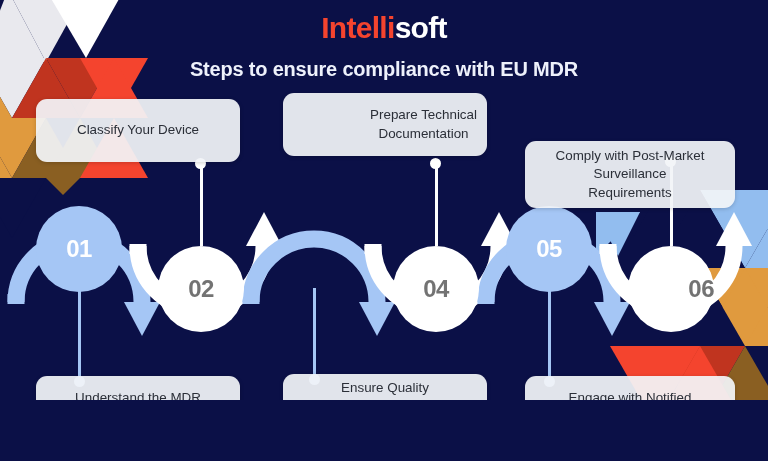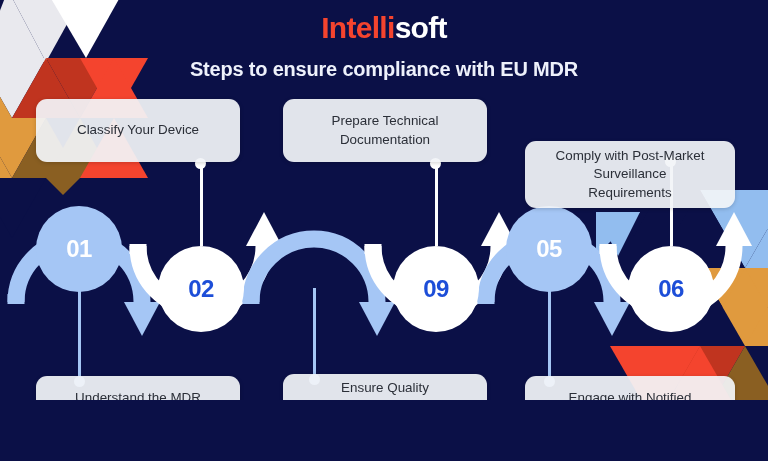--- a/index.html
+++ b/index.html
@@ -94,21 +94,21 @@
     height: 86px;
     border-radius: 50%;
     display: flex;
     align-items: center;
     justify-content: center;
     font-size: 24px;
     font-weight: bold;
     letter-spacing: -0.5px;
   }
   .circle.blue { background: #a5c6f5; color: #ffffff; }
-  .circle.white { background: #ffffff; color: #1d4ed8; }
+  .circle.white { background: #ffffff; color: #737373; }
 </style>
 </head>
 <body>
 
 <div id="stage">
 
   <svg class="deco" viewBox="0 0 768 461" width="768" height="461">
 
     <g>
       <polygon points="0,0 72,0 0,84" fill="#0b1047"></polygon>
@@ -211,34 +211,34 @@
   <div class="conn" style="left:669.5px; top:160px; height:86px;"></div>
   <div class="dot" style="left:665px; top:156px;"></div>
 
   <div class="circle blue" style="left:36px; top:206px;">
     <span>01</span>
   </div>
   <div class="circle white" style="left:158px; top:246px;">
     <span>02</span>
   </div>
   <div class="circle white" style="left:393px; top:246px;">
-    <span>09</span>
+    <span>04</span>
   </div>
   <div class="circle blue" style="left:506px; top:206px;">
     <span>05</span>
   </div>
-  <div class="circle white" style="left:628px; top:246px;">
+  <div class="circle white" style="left:628px; top:246px;justify-content:flex-end;">
     <span>06</span>
   </div>
 
   <div class="card" style="left:36px; top:99px; width:204px; height:63px;text-align:center;">
     <span>Classify Your Device</span>
   </div>
 
-  <div class="card" style="left:283px; top:99px; width:204px; height:63px;">
+  <div class="card" style="left:283px; top:93px; width:204px; height:63px;justify-content:flex-end;">
     <span>Prepare Technical<br>Documentation</span>
   </div>
 
   <div class="card" style="left:525px; top:95px; width:210px; height:67px;margin-top:46px;">
     <span>Comply with Post-Market<br>Surveillance<br>Requirements</span>
   </div>
 
   <div class="card" style="left:36px; top:376px; width:204px; height:62px;">
     <span>Understand the MDR<br>Requirements</span>
   </div>

